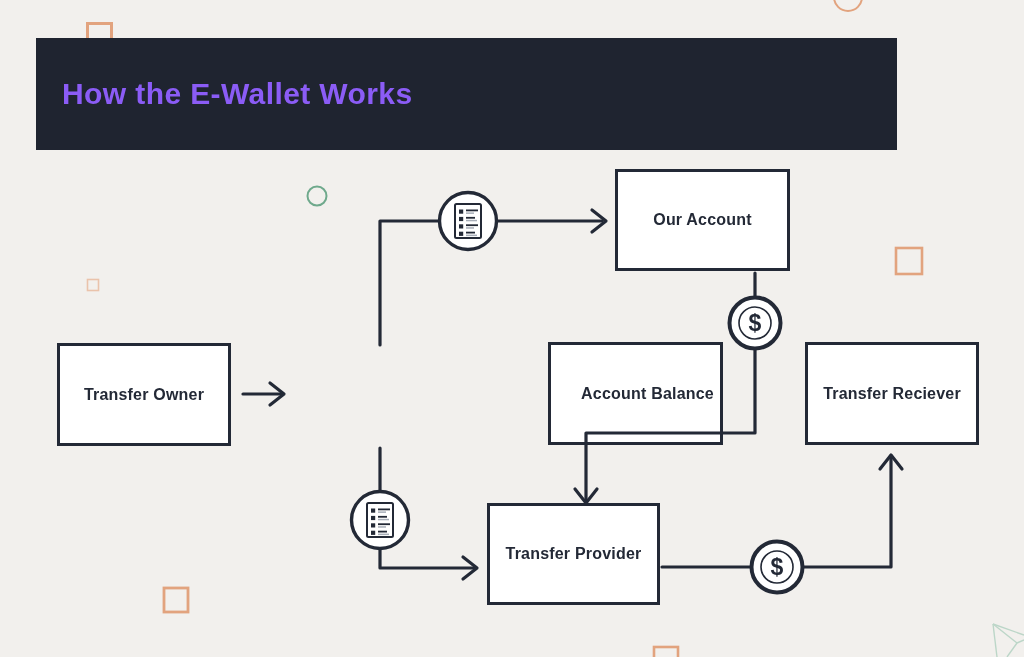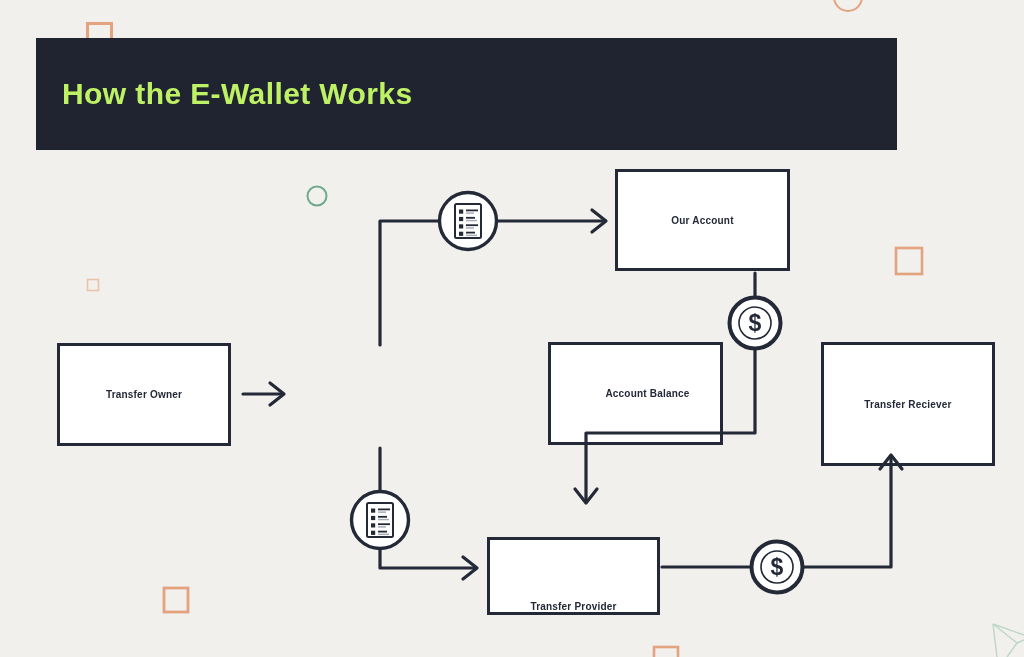--- a/index.html
+++ b/index.html
@@ -12,30 +12,30 @@
     position:relative;width:1024px;height:657px;overflow:hidden;
     background:var(--bg);font-family:"Liberation Sans",sans-serif;
   }
   .stage svg{position:absolute;left:0;top:0;pointer-events:none;}
   .decor-layer{z-index:0;}
   .title-bar{
     position:absolute;left:36px;top:38px;width:861px;height:112px;
     background:var(--bar);z-index:2;display:flex;align-items:center;
   }
   .title-bar h1{
-    margin:0 0 0 26px;color:#bef264;font-size:30px;font-weight:700;
+    margin:0 0 0 26px;color:#8b5cf6;font-size:30px;font-weight:700;
     letter-spacing:.4px;font-family:"Liberation Sans",sans-serif;
   }
   .node{
     position:absolute;background:var(--box-fill);border:3px solid var(--ink);
     box-sizing:border-box;display:flex;align-items:center;justify-content:center;
     z-index:3;
   }
   .node span{
-    color:var(--ink);font-weight:700;font-size:10px;letter-spacing:.2px;
+    color:var(--ink);font-weight:700;font-size:16px;letter-spacing:.2px;
     text-align:center;
   }
   .flow-layer{z-index:4;}
   .flow{fill:none;stroke:var(--ink);stroke-width:3.2;stroke-linecap:round;stroke-linejoin:round;}
   .icon-bubble{fill:#fff;stroke:var(--ink);stroke-width:3.4;}
   .doc-rect{fill:#fff;stroke:var(--ink);stroke-width:2;}
   .doc-check{fill:var(--ink);}
   .doc-bar{fill:var(--ink);}
   .doc-bar-muted{fill:var(--doc-muted);}
   .coin-outer{fill:#fff;stroke:var(--ink);stroke-width:4;}
@@ -77,24 +77,24 @@
 
   <div class="node" style="left:57px;top:343px;width:174px;height:103px;">
     <span>Transfer Owner</span>
   </div>
   <div class="node" style="left:615px;top:169px;width:175px;height:102px;">
     <span>Our Account</span>
   </div>
   <div class="node" style="left:548px;top:342px;width:175px;height:103px;padding-left:24px;">
     <span>Account Balance</span>
   </div>
-  <div class="node" style="left:805px;top:342px;width:174px;height:124px;margin-left:16px;">
+  <div class="node" style="left:805px;top:342px;width:174px;height:103px;">
     <span>Transfer Reciever</span>
   </div>
-  <div class="node" style="left:487px;top:537px;width:173px;height:78px;align-items:flex-end;">
+  <div class="node" style="left:487px;top:503px;width:173px;height:102px;">
     <span>Transfer Provider</span>
   </div>
 
   <svg class="flow-layer" width="1024" height="657" viewBox="0 0 1024 657">
 
     <g>
       <path class="flow" d="M243 394 H281"></path>
       <path class="flow" d="M270 383 L284 394 L270 405"></path>
     </g>
 

